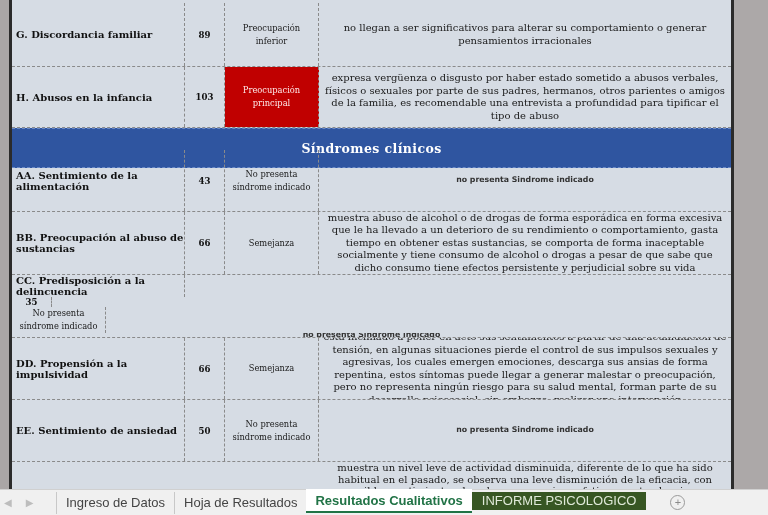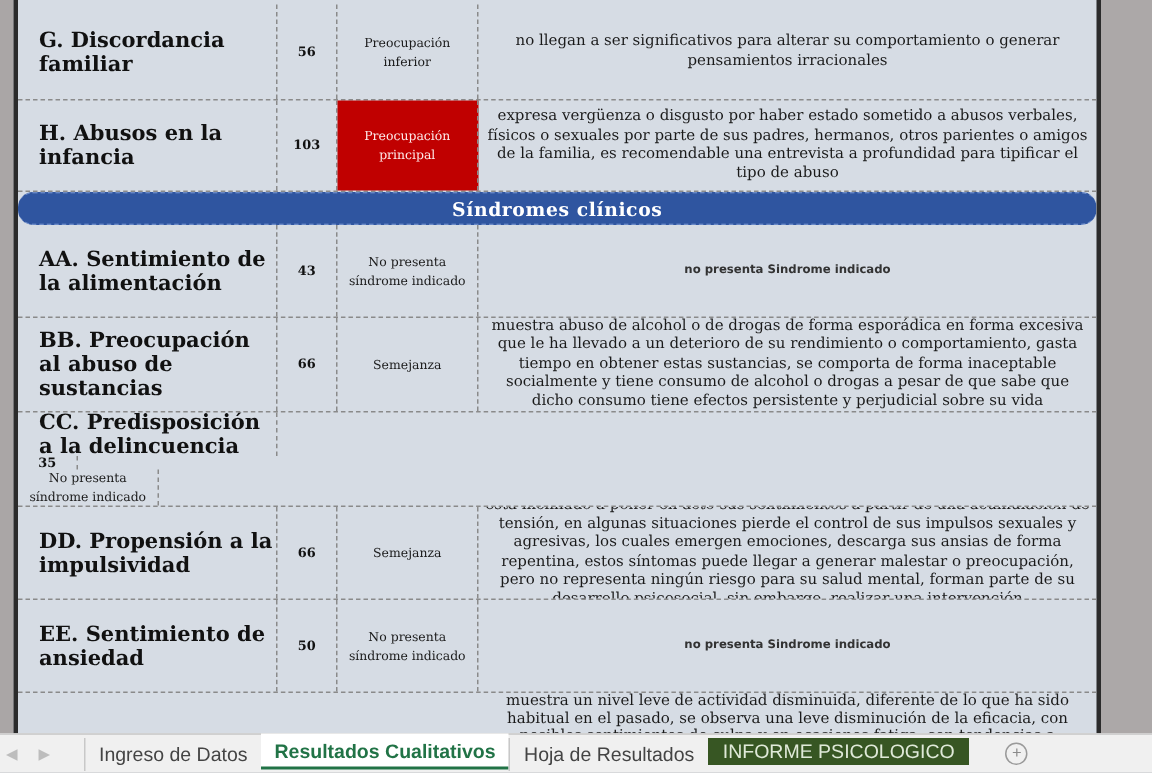--- a/index.html
+++ b/index.html
@@ -3,44 +3,44 @@
 <meta charset="utf-8">
 <style>
   html, body { margin:0; padding:0; }
   body { width:768px; height:515px; overflow:hidden; background:#aca8a8; position:relative; font-family:"DejaVu Serif", serif; }
   .sheet { position:absolute; left:0; top:0; width:768px; height:489px; background:#aca8a8; overflow:hidden; }
   .left-gray { position:absolute; left:0; top:0; width:9px; height:489px; background:#aaa6a6; }
   .grid-wrap { position:absolute; left:9px; top:0; width:725px; height:489px; background:#d6dce4; border-left:3px solid #2b2b2b; border-right:3px solid #2b2b2b; box-sizing:border-box; overflow:hidden; }
   .right-gray { position:absolute; left:734px; top:0; width:34px; height:489px; background:#aca8a8; }
   .row { position:absolute; left:0; width:719px; display:flex; border-bottom:1px dashed #8a8a8a; box-sizing:border-box; }
   .cell { box-sizing:border-box; border-right:1px dashed #8a8a8a; display:flex; align-items:center; overflow:hidden; }
-  .c-name { width:173px; padding-left:14px; font-weight:bold; font-size:14px; color:#111; }
+  .c-name { width:173px; padding-left:4px; font-weight:bold; font-size:10px; color:#111; }
   .c-score { width:40px; justify-content:center; font-weight:bold; font-size:8.6px; color:#111; }
   .c-level { width:94px; justify-content:center; text-align:center; font-size:8.3px; color:#1a1a1a; line-height:13px; padding:0 3px; }
   .c-level.alert { background:#c00000; color:#fde8e8; }
   .c-desc { flex:1; justify-content:center; text-align:center; font-size:10px; color:#1a1a1a; line-height:12.5px; padding:0 4px; border-right:none; }
   .c-desc.sans { font-family:"DejaVu Sans", sans-serif; font-weight:bold; font-size:7.8px; color:#333; }
-  .section { position:absolute; left:0; width:719px; height:22px; top:128px; background:#2f55a0; color:#fff; font-weight:bold; font-size:12.5px; display:flex; align-items:center; justify-content:center; letter-spacing:0.4px; border-top:1px dashed #6a8ac8; border-bottom:1px dashed #6a8ac8; box-sizing:border-box;border-radius:10px; }
+  .section { position:absolute; left:0; width:719px; height:40px; top:128px; background:#2f55a0; color:#fff; font-weight:bold; font-size:12.5px; display:flex; align-items:center; justify-content:center; letter-spacing:0.4px; border-top:1px dashed #6a8ac8; border-bottom:1px dashed #6a8ac8; box-sizing:border-box; }
   .tabbar { position:absolute; left:0; top:489px; width:768px; height:26px; background:#f0f0f0; border-top:1px solid #d0d0d0; box-sizing:border-box; display:flex; align-items:center; font-family:"Liberation Sans", sans-serif; }
   .nav { width:52px; display:flex; align-items:center; justify-content:flex-start; padding-left:4px; gap:14px; color:#bdbdbd; font-size:10px; }
   .tab { height:22px; padding:0 9px; display:flex; align-items:center; font-size:13px; color:#444; border-left:1px solid #c8c8c8; }
   .tab.active { background:#fff; color:#217346; font-weight:bold; border-bottom:2px solid #217346; border-left:none; margin-top:-3px; height:22px; }
   .tab.colored { background:#375623; color:#dfe9d8; border-left:none; height:18px; margin-top:-4px; padding:0 10px; font-size:13px; }
   .add-tab { margin-left:24px; width:13px; height:13px; border:1px solid #9a9a9a; border-radius:50%; display:flex; align-items:center; justify-content:center; color:#8a8a8a; font-size:11px; line-height:1; }
 </style>
 </head>
 <body>
 
 <div class="sheet">
   <div class="left-gray"></div>
   <div class="grid-wrap">
 
     <div class="row" style="top:3px;height:64px;">
       <div class="cell c-name">G. Discordancia familiar</div>
-      <div class="cell c-score">56</div>
+      <div class="cell c-score">89</div>
       <div class="cell c-level">Preocupación inferior</div>
       <div class="cell c-desc">no llegan a ser significativos para alterar su comportamiento o generar pensamientos irracionales</div>
     </div>
 
     <div class="row" style="top:67px;height:61px;">
       <div class="cell c-name">H. Abusos en la infancia</div>
       <div class="cell c-score">103</div>
       <div class="cell c-level alert">Preocupación principal</div>
       <div class="cell c-desc">expresa vergüenza o disgusto por haber estado sometido a abusos verbales, físicos o sexuales por parte de sus padres, hermanos, otros parientes o amigos de la familia, es recomendable una entrevista a profundidad para tipificar el tipo de abuso</div>
     </div>
@@ -91,17 +91,17 @@
   </div>
   <div class="right-gray"></div>
 </div>
 
 <div class="tabbar">
   <div class="nav">
     <span>◀</span>
     <span>▶</span>
   </div>
   <div class="tab">Ingreso de Datos</div>
+  <div class="tab">Hoja de Resultados</div>
   <div class="tab active">Resultados Cualitativos</div>
-  <div class="tab">Hoja de Resultados</div>
   <div class="tab colored">INFORME PSICOLOGICO</div>
   <div class="add-tab">+</div>
 </div>
 
 </body></html>

